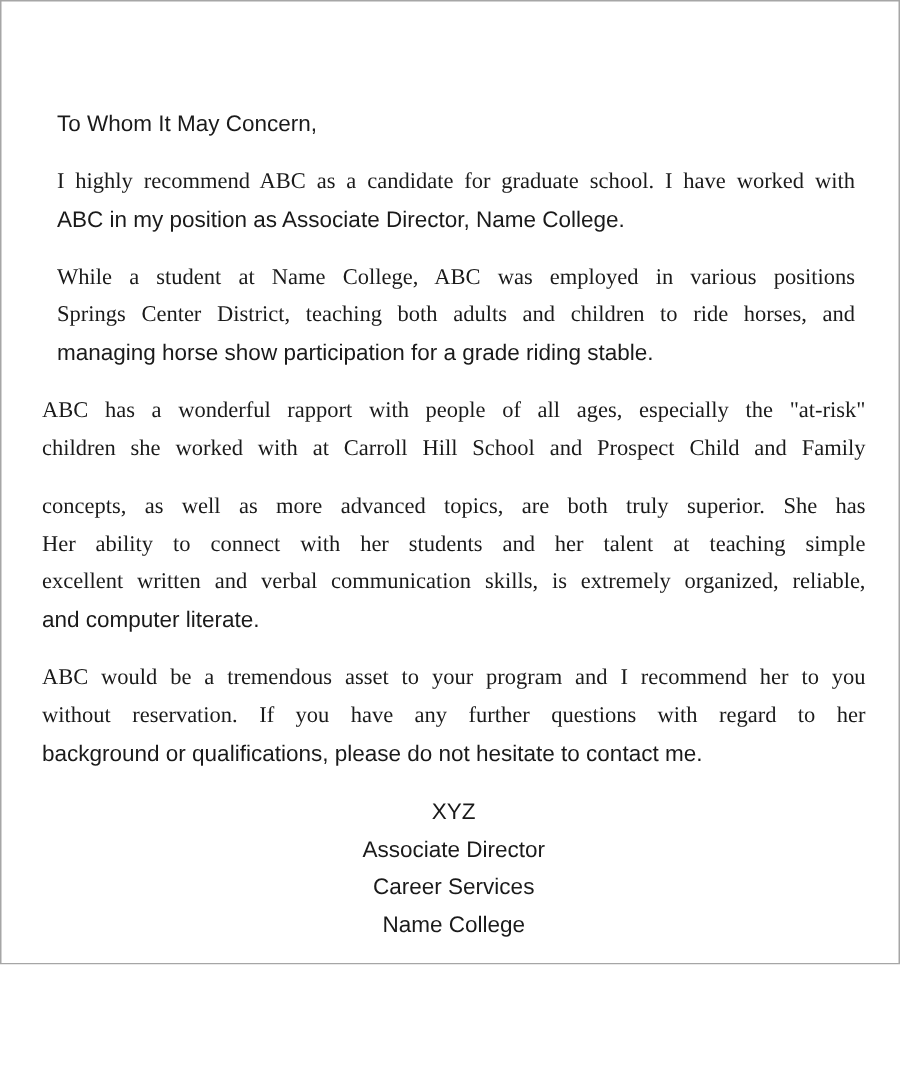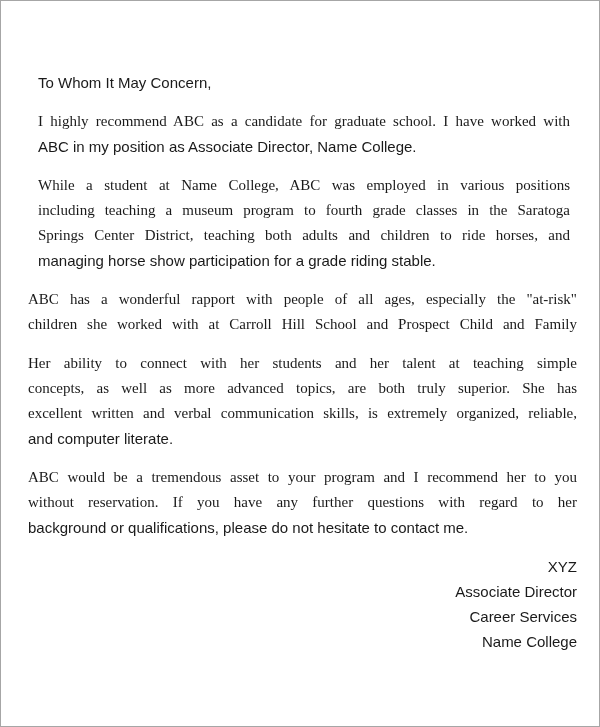--- a/index.html
+++ b/index.html
@@ -4,21 +4,21 @@
 <style>
   html, body {
     margin: 0;
     padding: 0;
     background: #ffffff;
   }
   .page {
     position: relative;
     box-sizing: border-box;
     width: 600px;
-    height: 727px;
+    height: 643px;
     background: #ffffff;
     border: 1px solid #a6a6a6;
     padding: 69px 22px 0 27px;
     font-family: "Liberation Sans", sans-serif;
     font-size: 15px;
     line-height: 25px;
     color: #1a1a1a;
     overflow: hidden;
   }
   .para {
@@ -32,52 +32,51 @@
     line-height: 25px;
     white-space: normal;
   }
   
   .line.jl {
     text-align: justify;
     text-align-last: justify;
     font-family: Liberation Serif, serif;
   }
   .signature .line {
-    text-align: right;
+    text-align: center;
   }
 </style>
 </head>
 <body>
 
 <div class="page">
 
   <p class="para indented">
     <span class="line">To Whom It May Concern,</span>
   </p>
 
   <div class="para indented">
     <div class="line jl">I highly recommend ABC as a candidate for graduate school. I have worked with</div>
     <div class="line">ABC in my position as Associate Director, Name College.</div>
   </div>
 
   <div class="para indented">
     <div class="line jl">While a student at Name College, ABC was employed in various positions</div>
-    <div class="line jl">including teaching a museum program to fourth grade classes in the Saratoga</div>
     <div class="line jl">Springs Center District, teaching both adults and children to ride horses, and</div>
     <div class="line">managing horse show participation for a grade riding stable.</div>
   </div>
 
   <div class="para">
     <div class="line jl">ABC has a wonderful rapport with people of all ages, especially the "at-risk"</div>
     <div class="line jl">children she worked with at Carroll Hill School and Prospect Child and Family</div>
   </div>
 
   <div class="para">
+    <div class="line jl">concepts, as well as more advanced topics, are both truly superior. She has</div>
     <div class="line jl">Her ability to connect with her students and her talent at teaching simple</div>
-    <div class="line jl">concepts, as well as more advanced topics, are both truly superior. She has</div>
     <div class="line jl">excellent written and verbal communication skills, is extremely organized, reliable,</div>
     <div class="line">and computer literate.</div>
   </div>
 
   <div class="para">
     <div class="line jl">ABC would be a tremendous asset to your program and I recommend her to you</div>
     <div class="line jl">without reservation. If you have any further questions with regard to her</div>
     <div class="line">background or qualifications, please do not hesitate to contact me.</div>
   </div>
 

